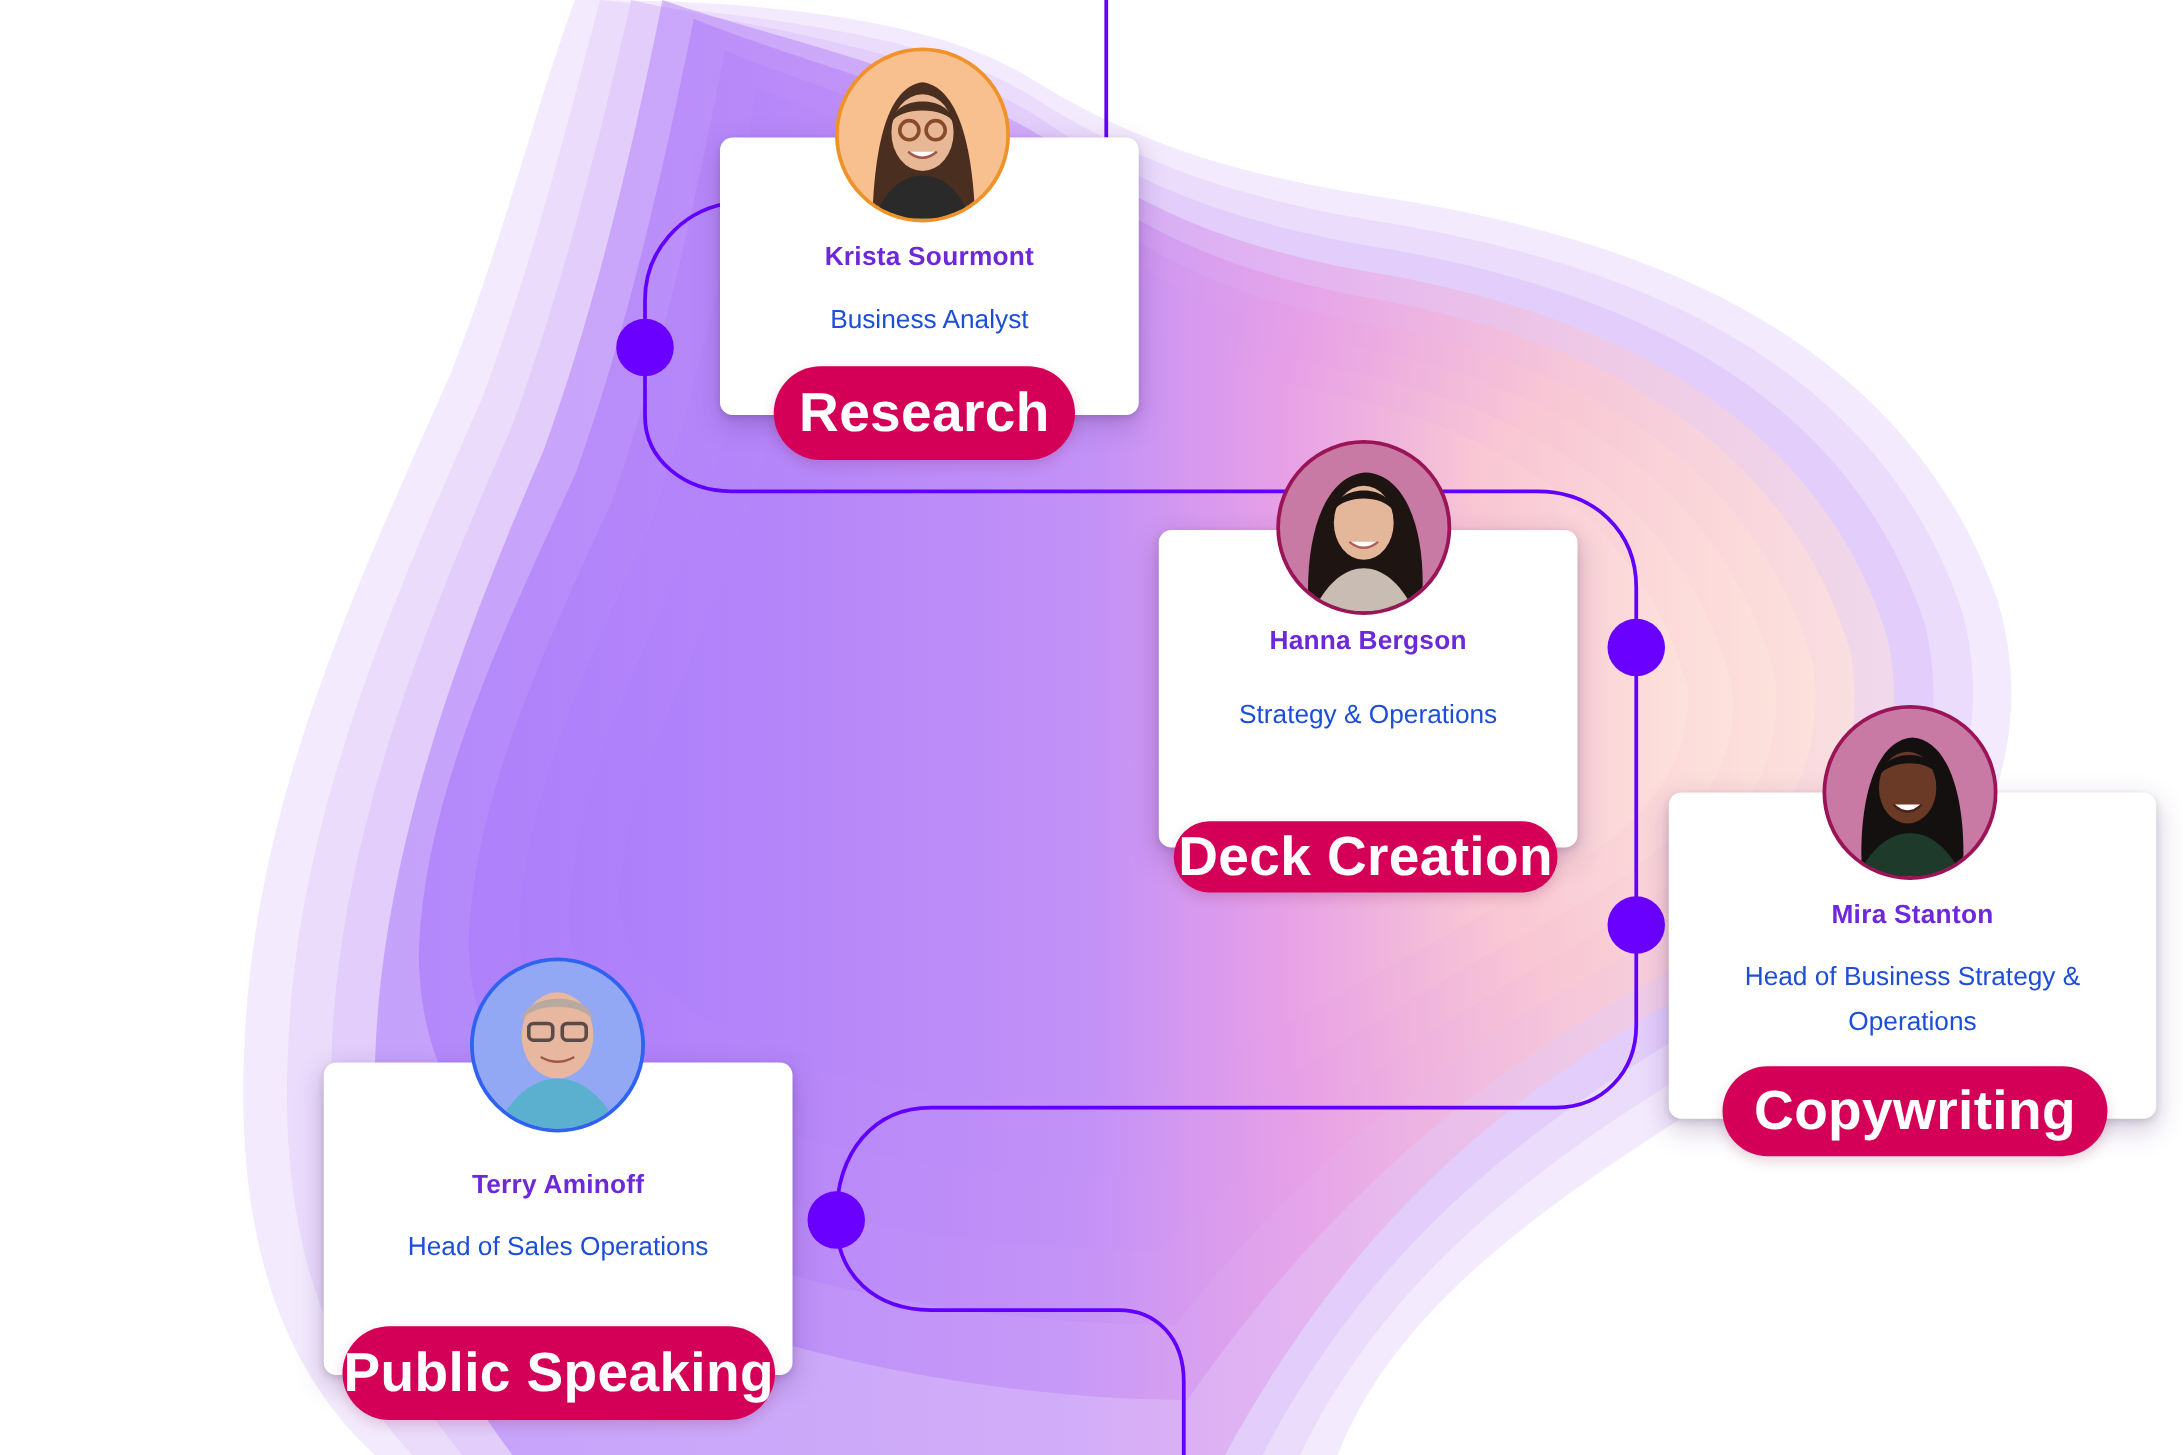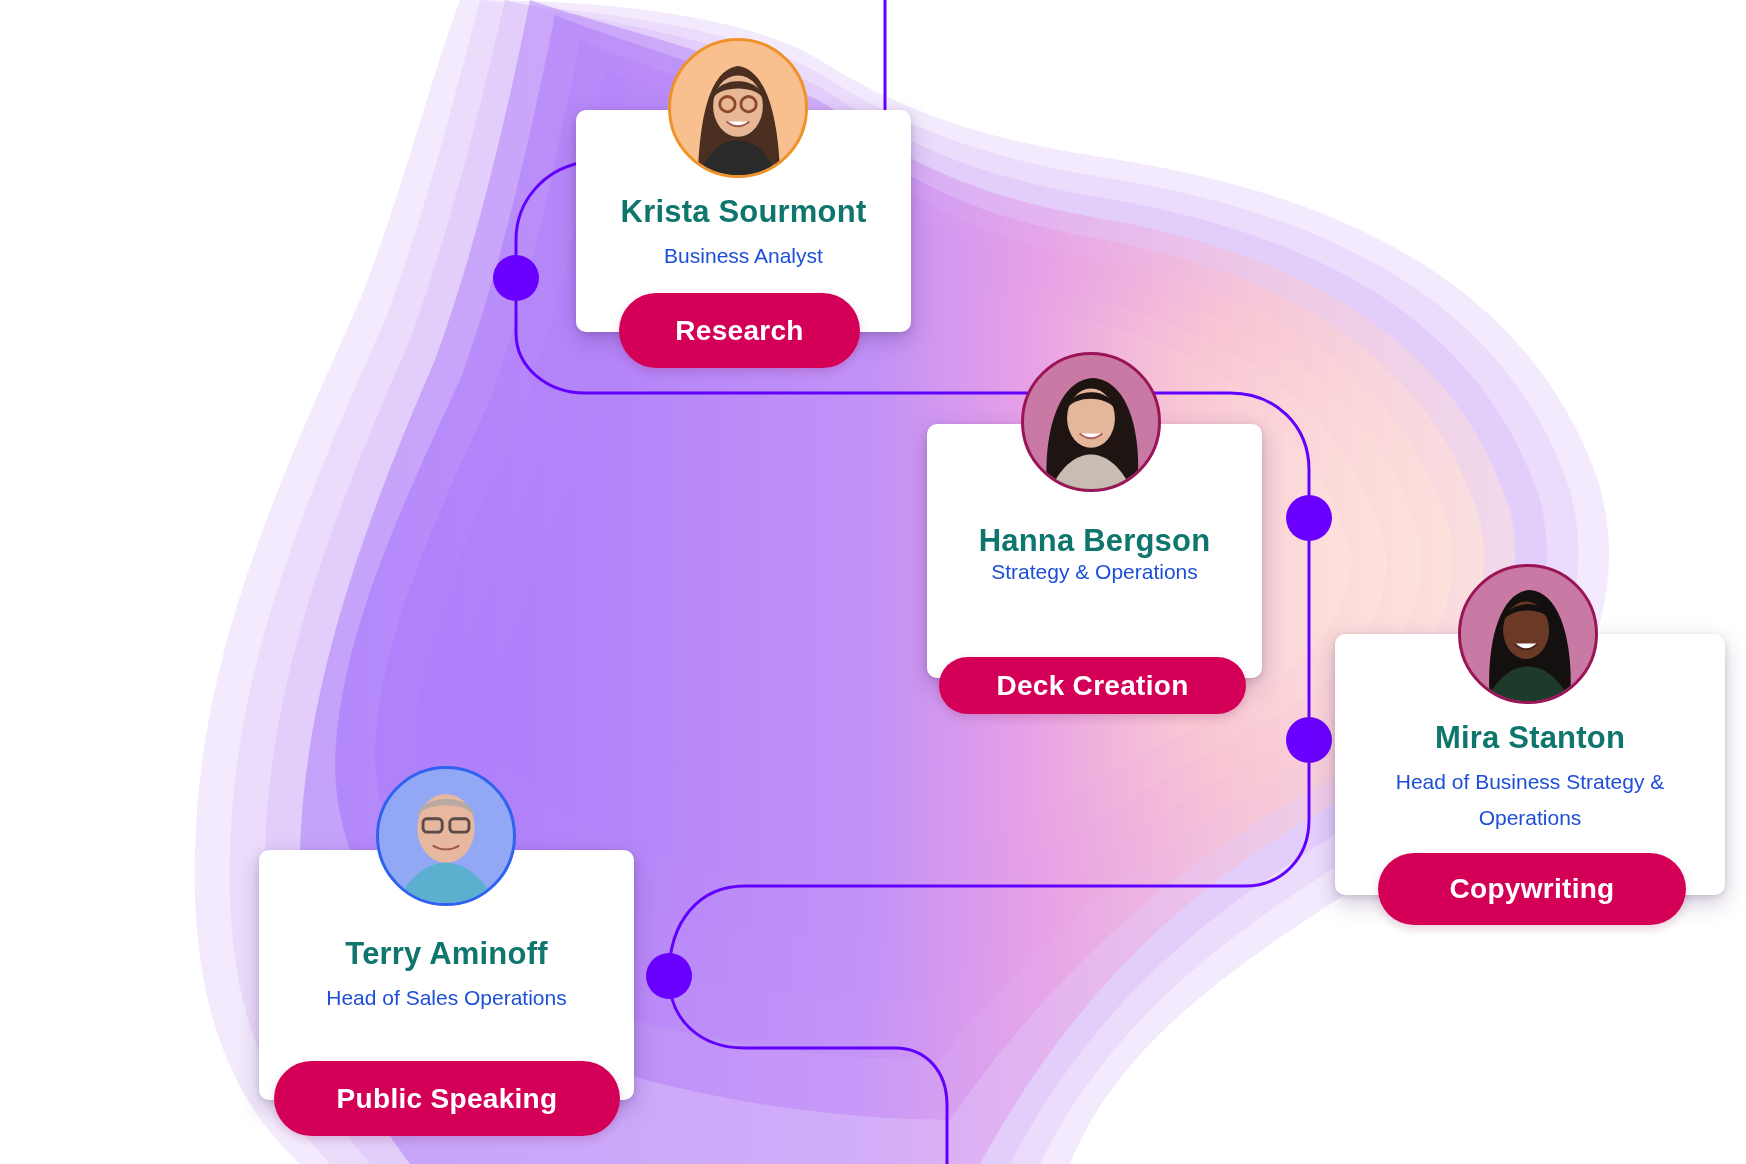--- a/index.html
+++ b/index.html
@@ -1,24 +1,24 @@
 <!DOCTYPE html>
 <html><head>
 <meta charset="utf-8">
 <style>
   html,body{margin:0;padding:0;}
   body{width:1746px;height:1164px;position:relative;overflow:hidden;background:#ffffff;font-family:"Liberation Sans","DejaVu Sans",sans-serif;}
   #bg{position:absolute;left:0;top:0;width:1746px;height:1164px;}
   #paths{position:absolute;left:0;top:0;width:1746px;height:1164px;}
   .card{position:absolute;background:#ffffff;border-radius:10px;box-shadow:0 8px 22px rgba(70,30,110,0.25),0 2px 6px rgba(0,0,0,0.12);text-align:center;box-sizing:border-box;}
-  .card-name{position:absolute;left:0;right:0;font-weight:bold;font-size:31px;color:#0f766e;letter-spacing:0.2px;}
+  .card-name{position:absolute;left:0;right:0;font-weight:bold;font-size:21px;color:#6d28d9;letter-spacing:0.2px;}
   .card-title{position:absolute;left:0;right:0;font-size:21px;line-height:36px;color:#1d4ed8;}
   .avatar{position:absolute;width:140px;height:140px;border-radius:50%;box-sizing:border-box;border:3px solid;overflow:hidden;}
   .avatar svg{width:100%;height:100%;display:block;}
-  .pill{position:absolute;border-radius:40px;color:#ffffff;font-size:28px;font-weight:bold;display:flex;align-items:center;justify-content:center;box-shadow:0 4px 10px rgba(120,0,60,0.18);cursor:pointer;letter-spacing:0.3px;}
+  .pill{position:absolute;border-radius:40px;color:#ffffff;font-size:44px;font-weight:bold;display:flex;align-items:center;justify-content:center;box-shadow:0 4px 10px rgba(120,0,60,0.18);cursor:pointer;letter-spacing:0.3px;}
   .dot{position:absolute;width:46px;height:46px;border-radius:50%;}
 </style>
 </head>
 <body>
 
 <svg id="bg" viewBox="0 0 1746 1164" xmlns="http://www.w3.org/2000/svg">
   <defs>
     <radialGradient id="g1" cx="0.42" cy="0.45" r="0.62">
       <stop offset="0" stop-color="#b585fb"></stop>
       <stop offset="0.45" stop-color="#c898f5"></stop>
@@ -71,21 +71,21 @@
     <path d="M44,60 C46,36 94,36 96,60 C90,46 50,46 44,60 Z" fill="#4a2e20"></path>
     <circle cx="59" cy="66" r="8" fill="none" stroke="#8a4a2a" stroke-width="3"></circle>
     <circle cx="81" cy="66" r="8" fill="none" stroke="#8a4a2a" stroke-width="3"></circle>
     <path d="M58,84 Q70,94 82,84" fill="#fff" stroke="#a0584a" stroke-width="2"></path>
     <path d="M30,140 C40,112 56,104 70,104 C84,104 100,112 110,140 Z" fill="#2a2a2a"></path>
   </svg>
 </div>
 <div class="pill" style="left:619px;top:293px;width:241px;height:75px;background:#d40057;">Research</div>
 
 <div class="card" style="left:927px;top:424px;width:335px;height:254px;">
-  <div class="card-name" style="top:99px;">Hanna Bergson</div>
+  <div class="card-name" style="top:77px;">Hanna Bergson</div>
   <div class="card-title" style="top:130px;">
     <div>Strategy &amp; Operations</div>
   </div>
 </div>
 <div class="avatar" style="left:1021px;top:352px;background:#c97aa4;border-color:#9b1458;">
   <svg viewBox="0 0 140 140">
     <path d="M24,140 C20,80 36,26 72,24 C108,26 124,80 118,140 Z" fill="#1e1512"></path>
     <ellipse cx="70" cy="66" rx="25" ry="31" fill="#e4b69a"></ellipse>
     <path d="M45,56 C48,34 92,32 96,58 C88,42 54,42 45,56 Z" fill="#1e1512"></path>
     <path d="M58,82 Q70,92 82,82" fill="#fff" stroke="#b0605a" stroke-width="2"></path>

